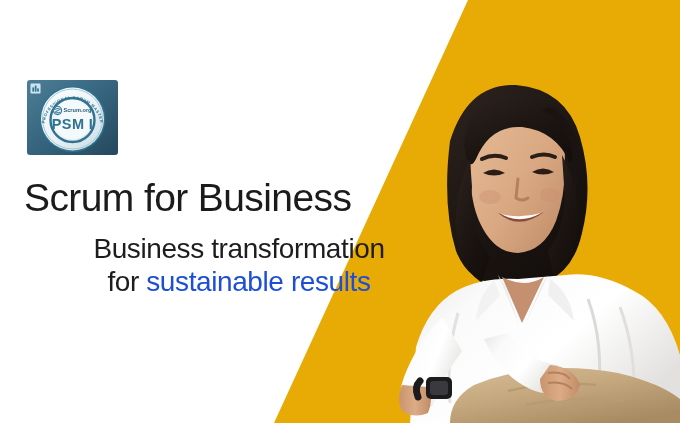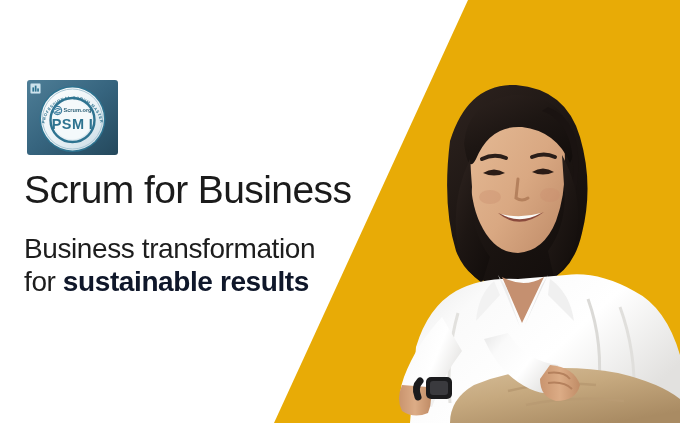--- a/index.html
+++ b/index.html
@@ -47,47 +47,48 @@
     width: 93px;
     height: 77px;
     z-index: 4;
   }
   .badge svg { display: block; width: 100%; height: 100%; }
 
   
   .text-block {
     position: absolute;
     left: 24px;
-    top: 168px;
+    top: 176px;
     z-index: 5;
     width: 430px;
   }
   .headline {
     margin: 0;
     font-family: "Liberation Sans", sans-serif;
     font-size: 39px;
     line-height: 44px;
     font-weight: 400;
     letter-spacing: -0.6px;
     color: #1b1b1b;
     white-space: nowrap;
   }
   .subhead {
-    margin: 20px 0 0 0;
+    margin: 12px 0 0 0;
     font-family: "Liberation Sans", sans-serif;
     font-size: 28px;
     line-height: 33px;
     font-weight: 400;
     letter-spacing: -0.4px;
     color: #1d1d1d;
+    text-align: center;
   }
   .subhead .line { display: block; white-space: nowrap; }
   .accent {
-    color: #0f172a;
-    font-weight: 700;
+    color: #1d4ed8;
+    font-weight: 400;
   }
 </style>
 </head>
 <body>
 
 <div id="banner">
 
   <div class="yellow-shape"></div>
 
   <div class="photo">

